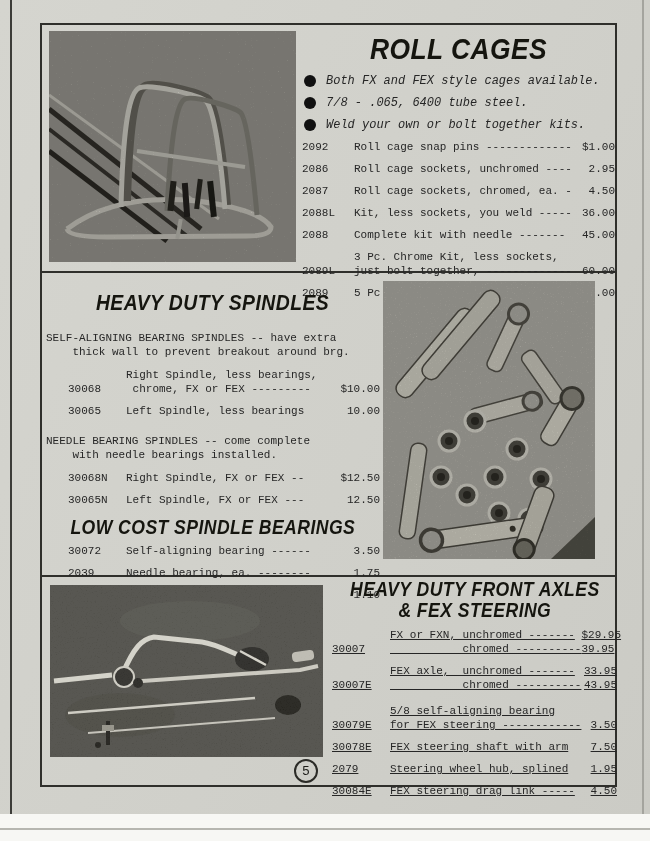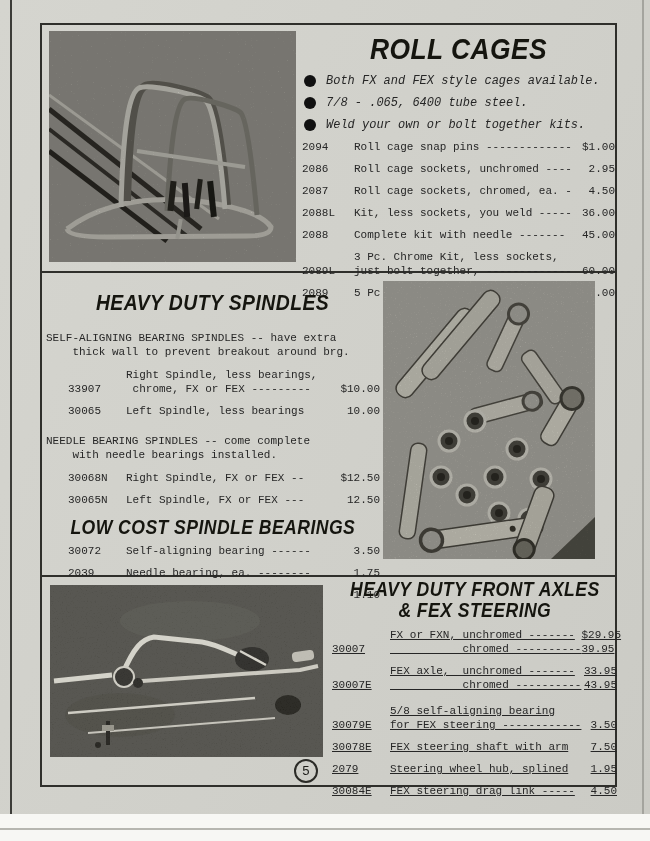--- a/index.html
+++ b/index.html
@@ -135,21 +135,21 @@
 
           <div class="brow">
             <span class="dot"></span>
             <span class="btxt">Weld your own or bolt together kits.</span>
           </div>
         </div>
 
       <div class="plist">
 
           <div class="prow">
-            <span class="part">2094</span>
+            <span class="part">2092</span>
             <span class="desc">Roll cage snap pins -------------</span>
             <span class="price">$1.00</span>
           </div>
 
           <div class="prow">
             <span class="part">2086</span>
             <span class="desc">Roll cage sockets, unchromed ----</span>
             <span class="price">2.95</span>
           </div>
 
@@ -192,21 +192,21 @@
       <div class="head h-spin">
         <span class="hd">HEAVY DUTY SPINDLES</span>
       </div>
 
       <p class="para">SELF-ALIGNING BEARING SPINDLES -- have extra
     thick wall to prevent breakout around brg.</p>
 
       <div class="plist">
 
           <div class="prow">
-            <span class="part">33907</span>
+            <span class="part">30068</span>
             <span class="desc">Right Spindle, less bearings,
  chrome, FX or FEX ---------</span>
             <span class="price">$10.00</span>
           </div>
 
           <div class="prow">
             <span class="part">30065</span>
             <span class="desc">Left Spindle, less bearings</span>
             <span class="price">10.00</span>
           </div>

